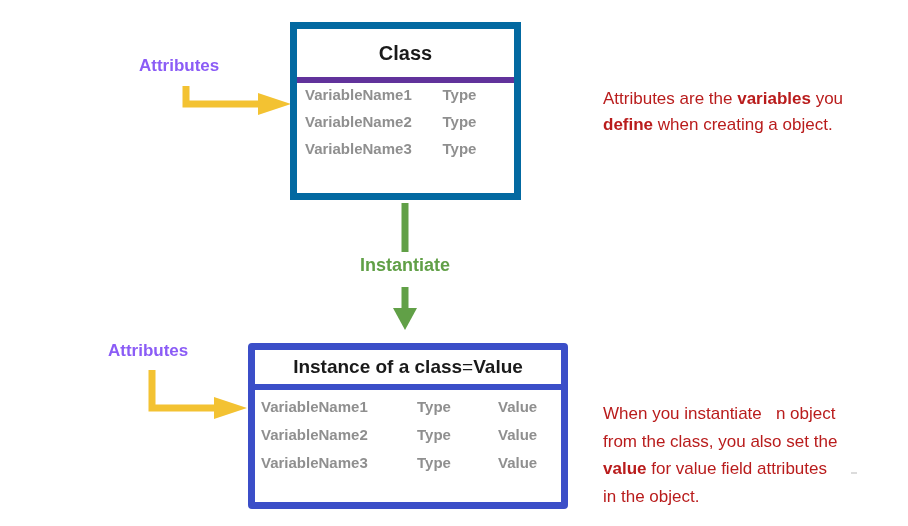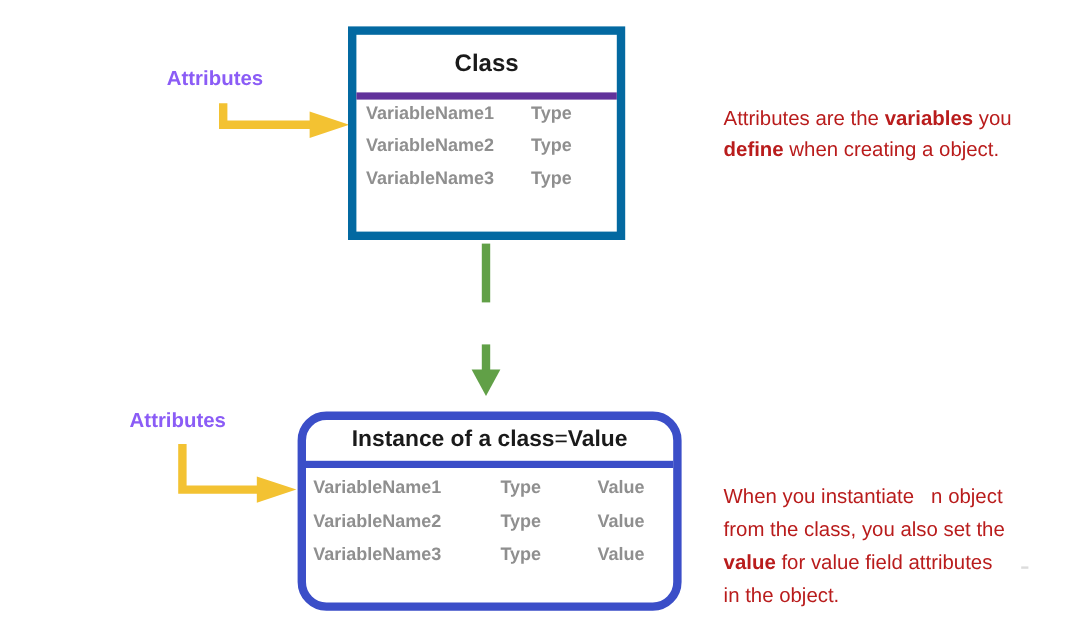--- a/index.html
+++ b/index.html
@@ -33,21 +33,21 @@
     height: 48px; border-bottom: 6px solid #61329B; box-sizing: content-box;
     display: flex; align-items: center; justify-content: center;
     font-weight: 700; font-size: 20px; color: #1A1A1A;
   }
   .class-box .body { padding-top: 3px; }
 
   
   .object-box {
     position: absolute; left: 248px; top: 343px;
     width: 320px; height: 166px;
-    border: 7px solid #3B4EC8; border-radius: 24px; box-sizing: border-box;
+    border: 7px solid #3B4EC8; border-radius: 4px; box-sizing: border-box;
     background: #ffffff;
   }
   .object-box .hdr {
     height: 34px; border-bottom: 6px solid #3B4EC8;
     display: flex; align-items: center; justify-content: center;
     font-weight: 700; font-size: 19px; color: #1A1A1A; white-space: nowrap;
   }
   .object-box .body { padding-top: 8px; }
 
   .row {
@@ -108,20 +108,21 @@
         <span class="name">VariableName2</span>
         <span class="type">Type</span>
       </div>
       <div class="row">
         <span class="name">VariableName3</span>
         <span class="type">Type</span>
       </div>
     </div>
   </div>
 
+  <div class="label instantiate-label">Instantiate</div>
 
   <div class="label attr-label attr-bottom">Attributes</div>
 
   <div class="object-box">
     <div class="hdr">
         <span>Instance of a class </span>
         <span style="font-weight: 400;">=</span>
         <span> Value</span>
       </div>
     <div class="body">

